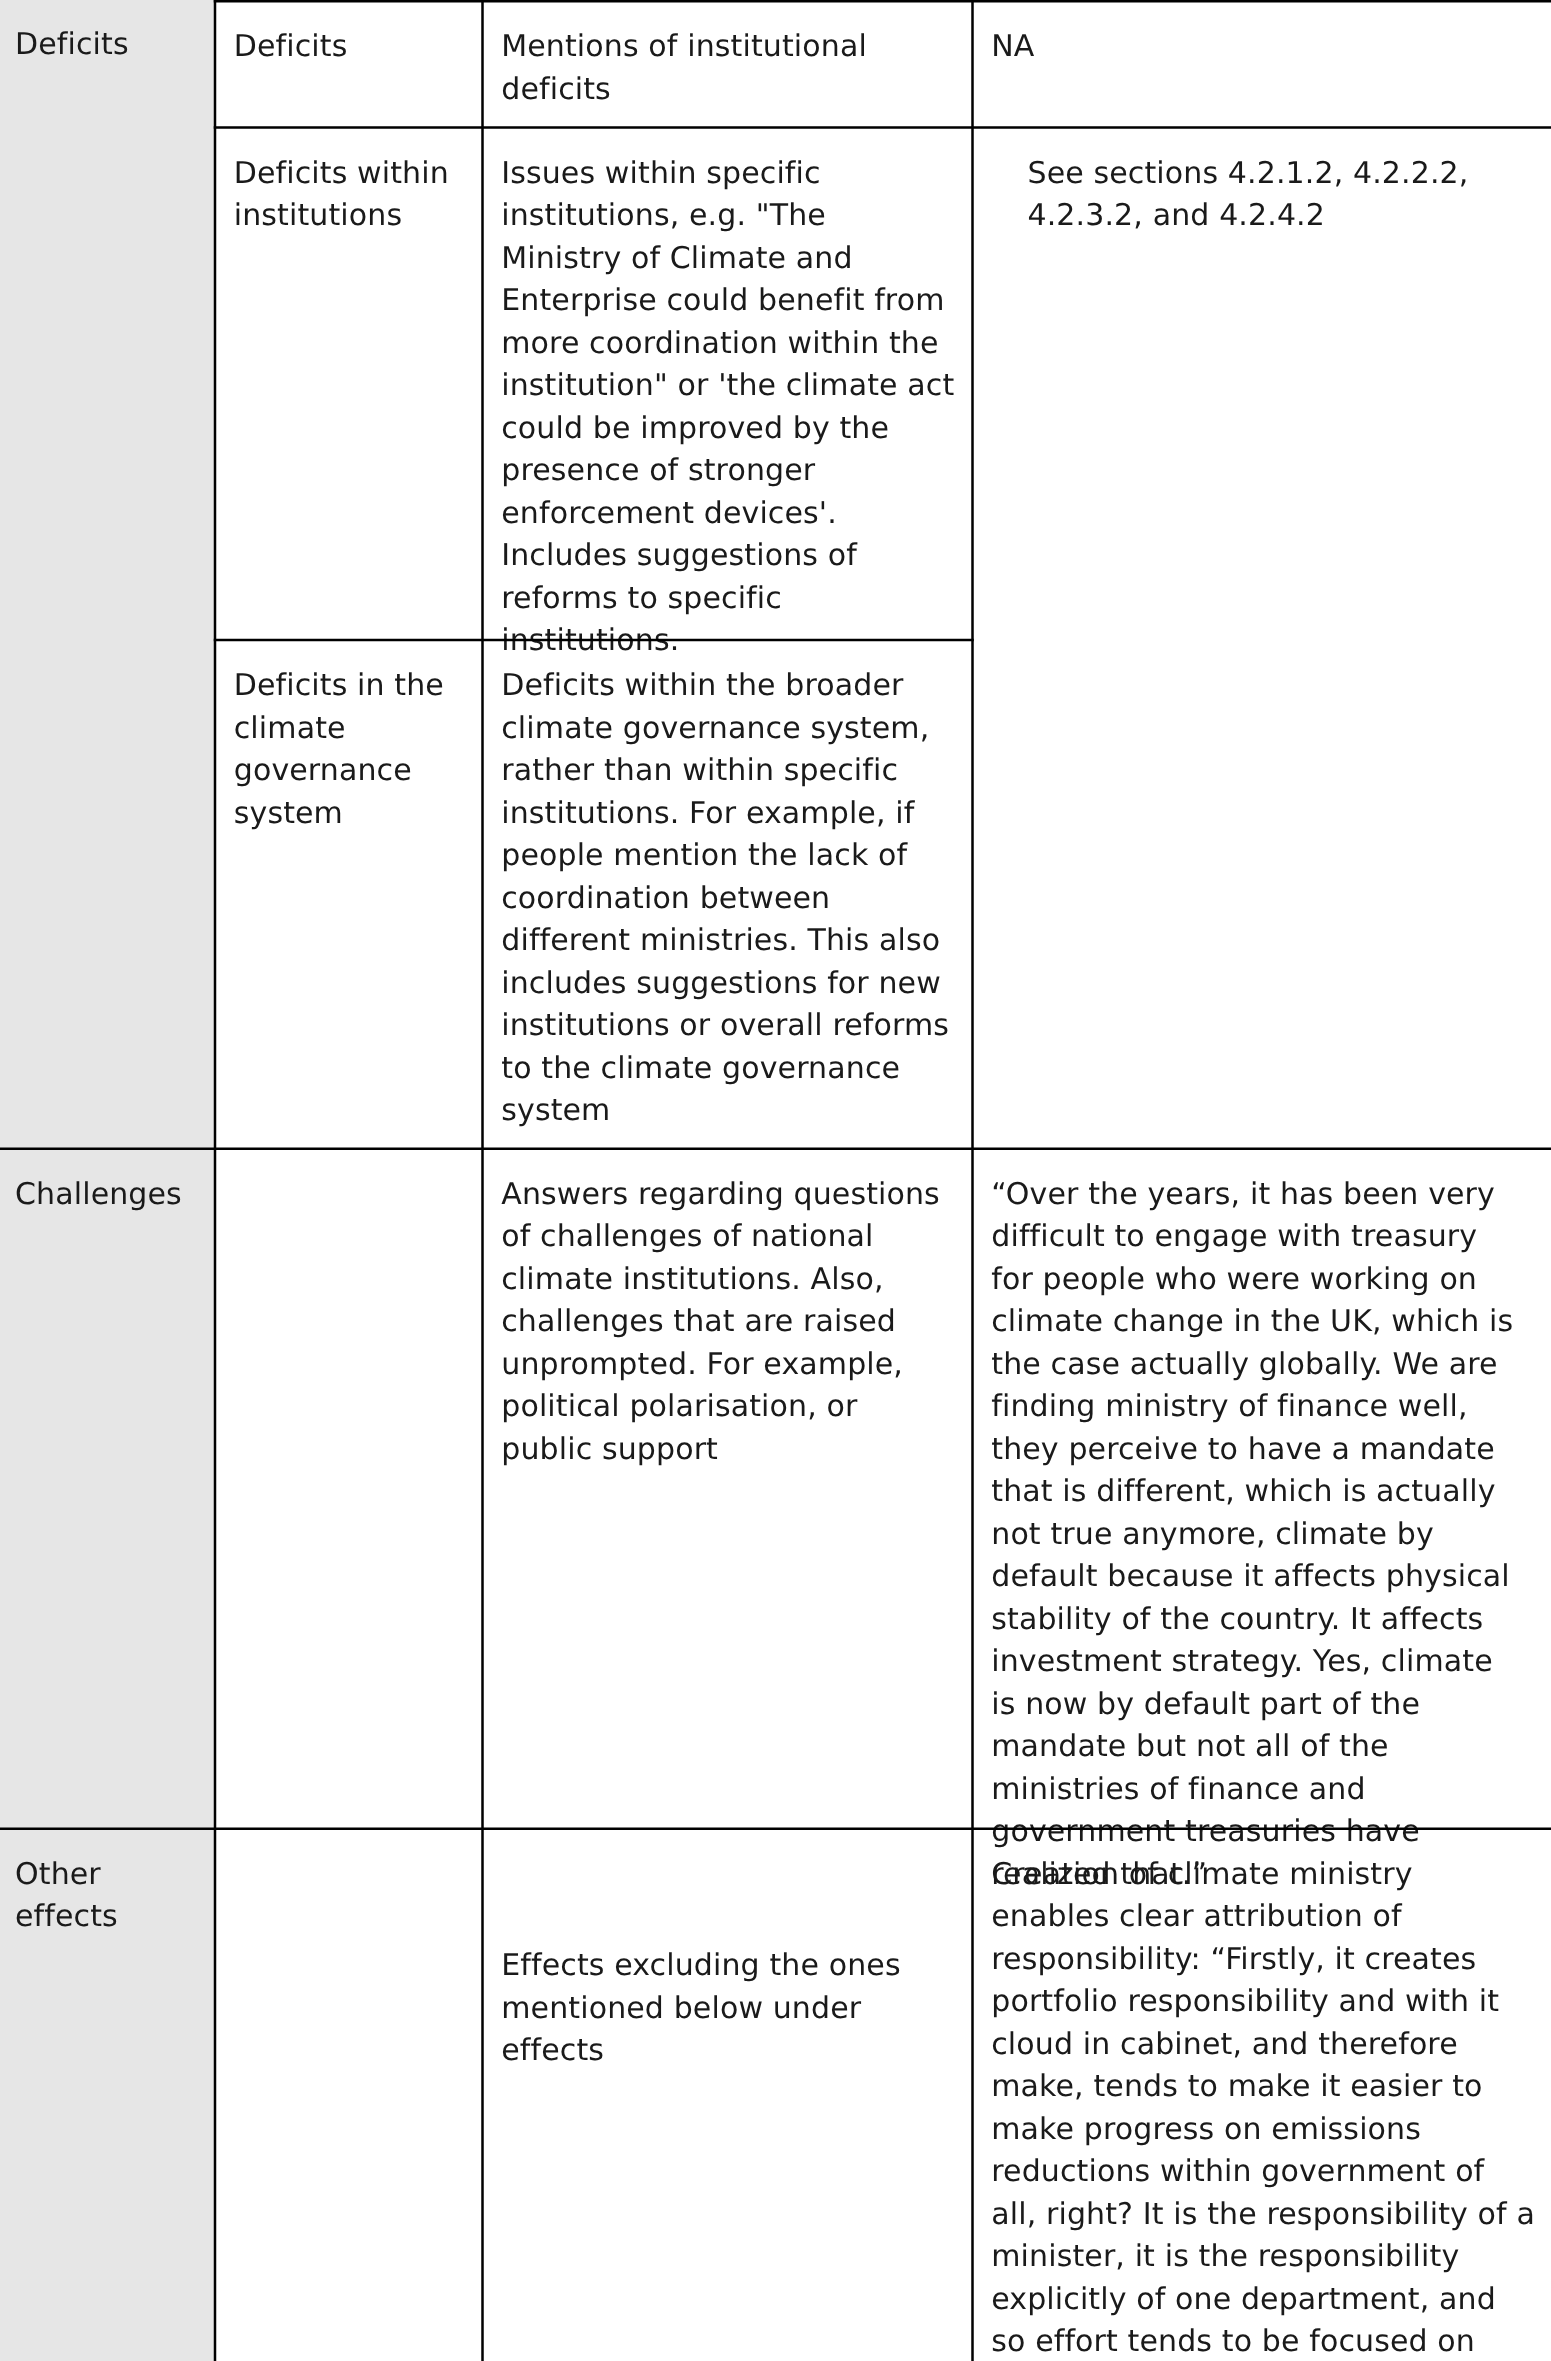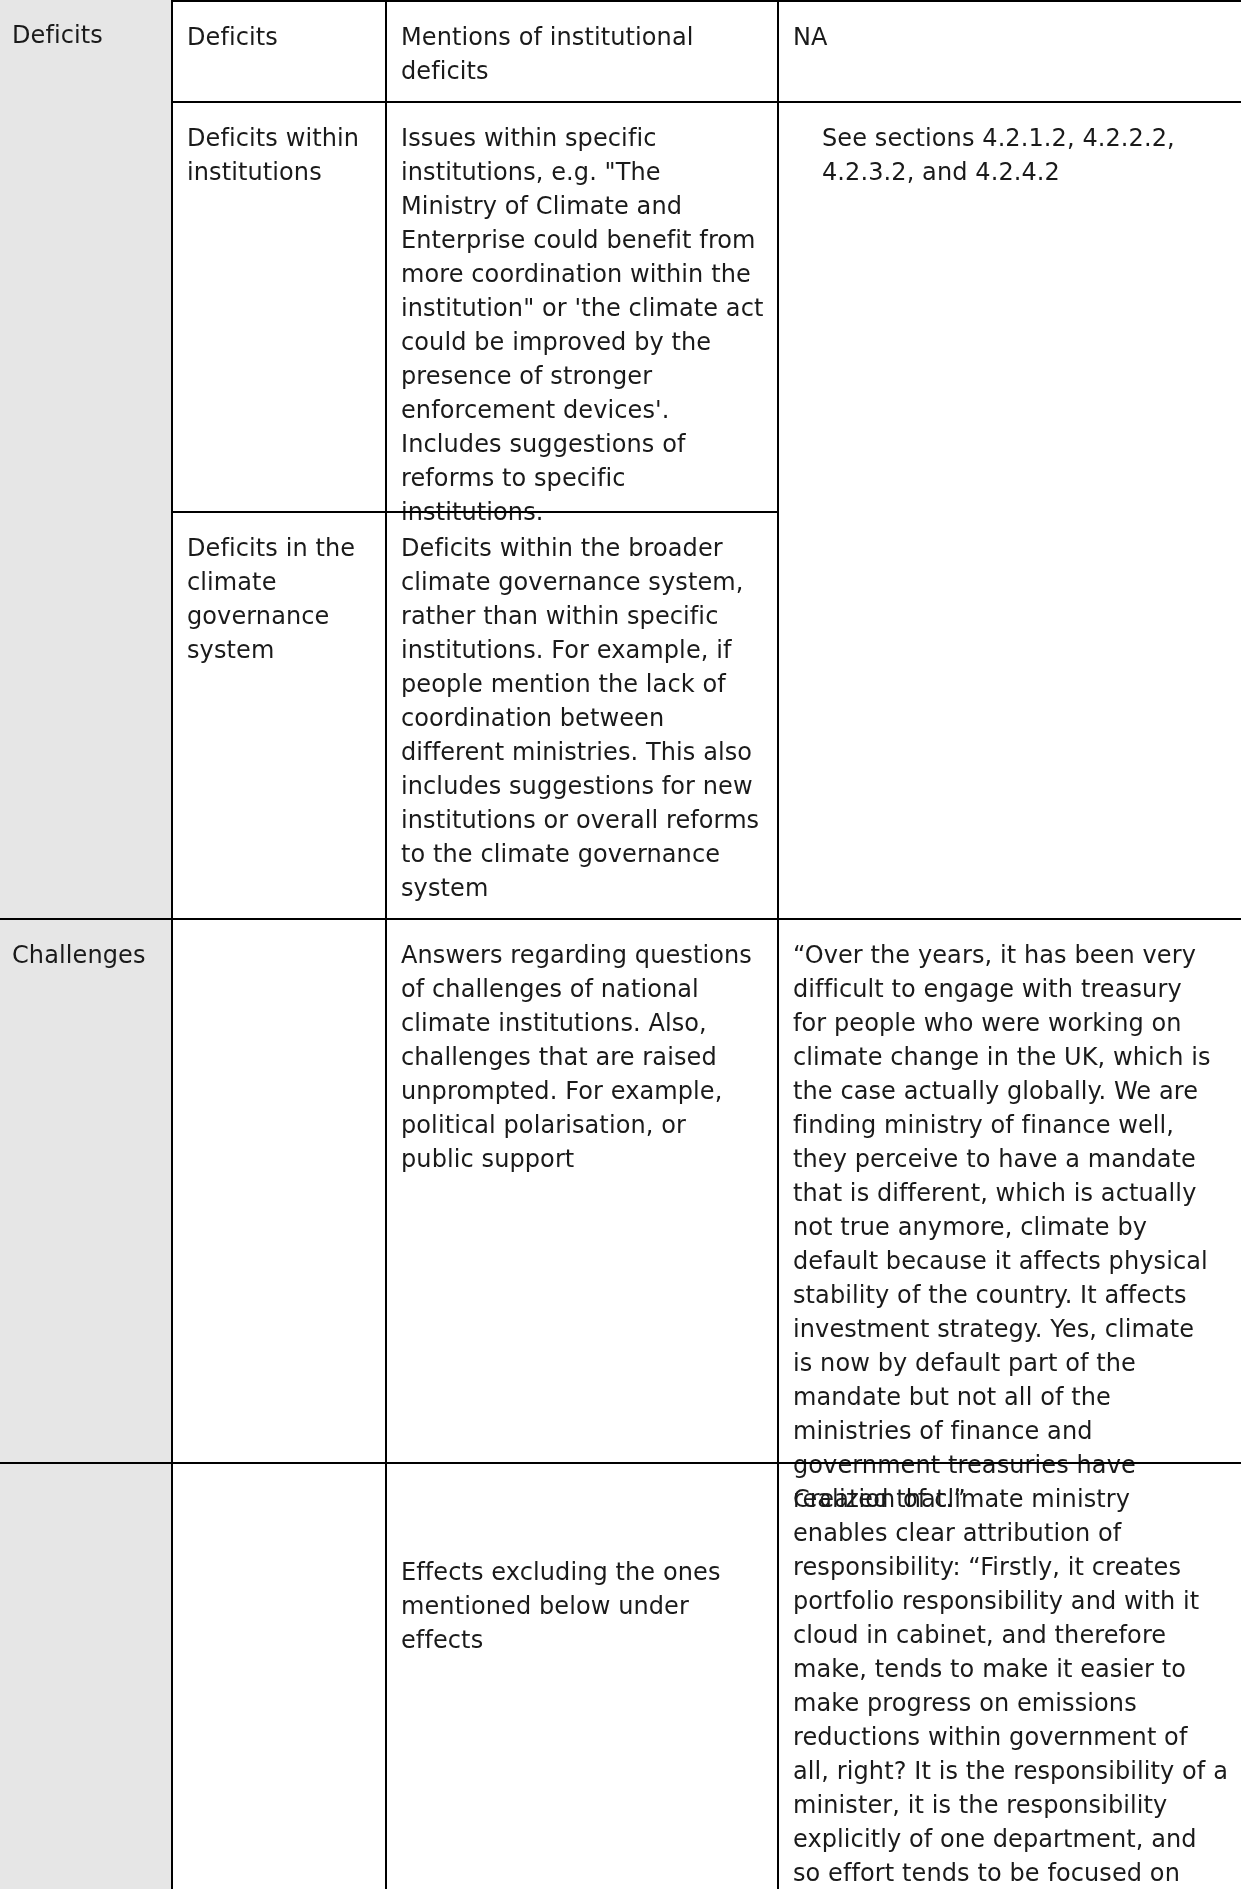--- a/index.html
+++ b/index.html
@@ -97,20 +97,23 @@
   <div class="cell c2" style="top:920px; height:543px;">
     <span></span>
   </div>
   <div class="cell c3" style="top:920px; height:543px;">
     <span>Answers regarding questions of challenges of national climate institutions. Also, challenges that are raised unprompted. For example, political polarisation, or public support</span>
   </div>
   <div class="cell c4" style="top:920px; height:543px; padding-right:26px;">
     <span>“Over the years, it has been very difficult to engage with treasury for people who were working on climate change in the UK, which is the case actually globally. We are finding ministry of finance well, they perceive to have a mandate that is different, which is actually not true anymore, climate by default because it affects physical stability of the country. It affects investment strategy. Yes, climate is now by default part of the mandate but not all of the ministries of finance and government treasuries have realized that.”</span>
   </div>
 
+  <div class="cell c1" style="top:1464px; height:425px; padding-right:20px;">
+    <span>Other effects</span>
+  </div>
   <div class="cell c2" style="top:1464px; height:425px;">
     <span></span>
   </div>
   <div class="cell c3" style="top:1537px; height:455px;">
     <span>Effects excluding the ones mentioned below under effects</span>
   </div>
   <div class="cell c4" style="top:1464px; height:425px; padding-right:10px;">
     <span>Creation of climate ministry enables clear attribution of responsibility: “Firstly, it creates portfolio responsibility and with it cloud in cabinet, and therefore make, tends to make it easier to make progress on emissions reductions within government of all, right? It is the responsibility of a minister, it is the responsibility explicitly of one department, and so effort tends to be focused on that. And the</span>
   </div>
 

